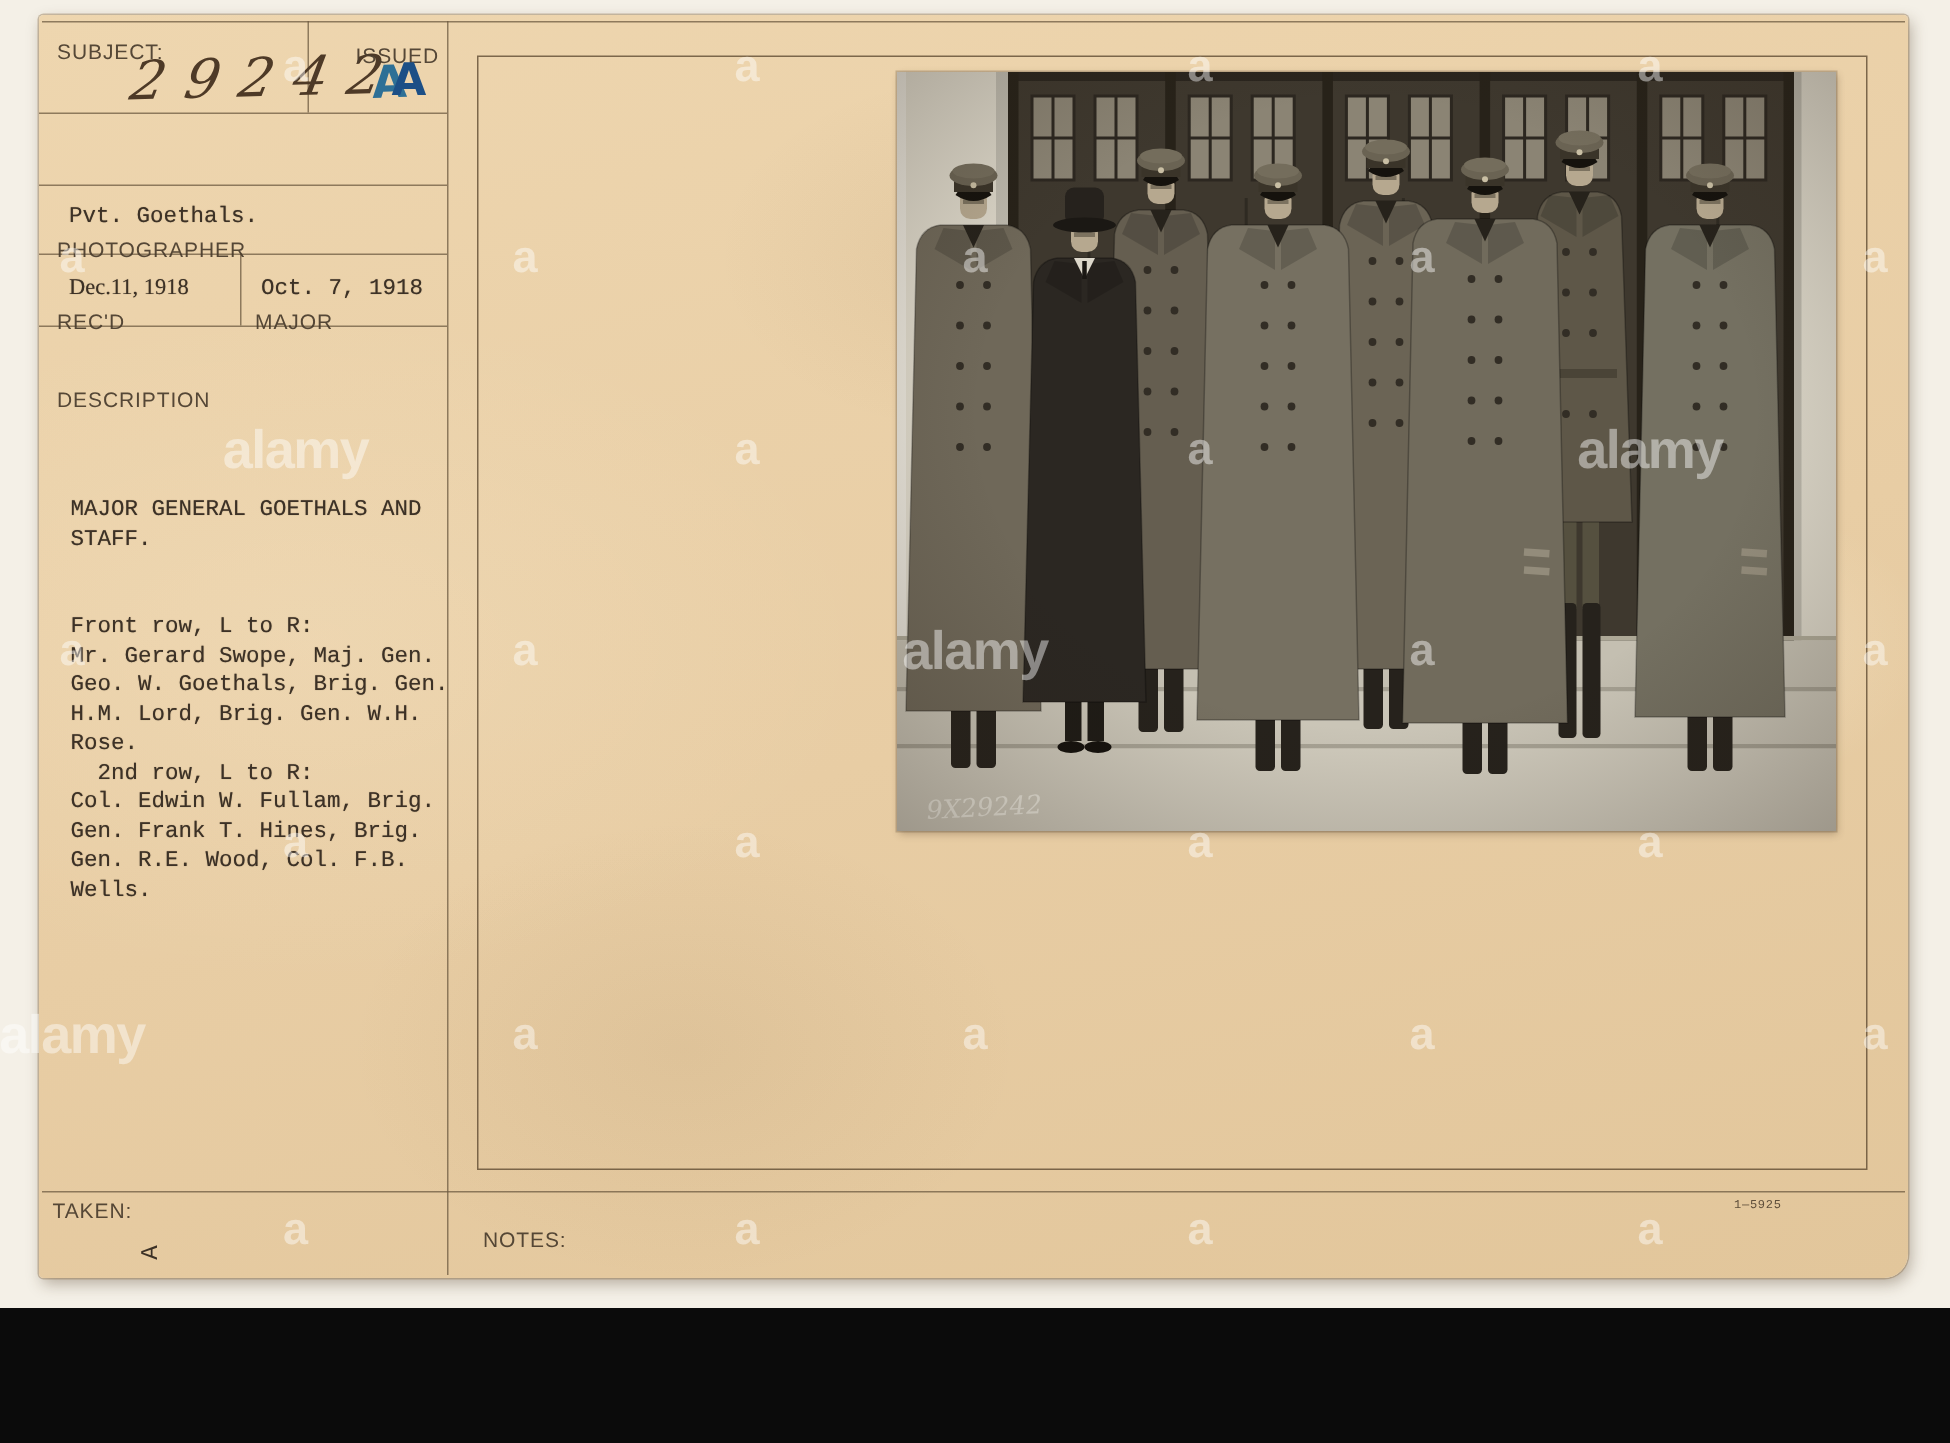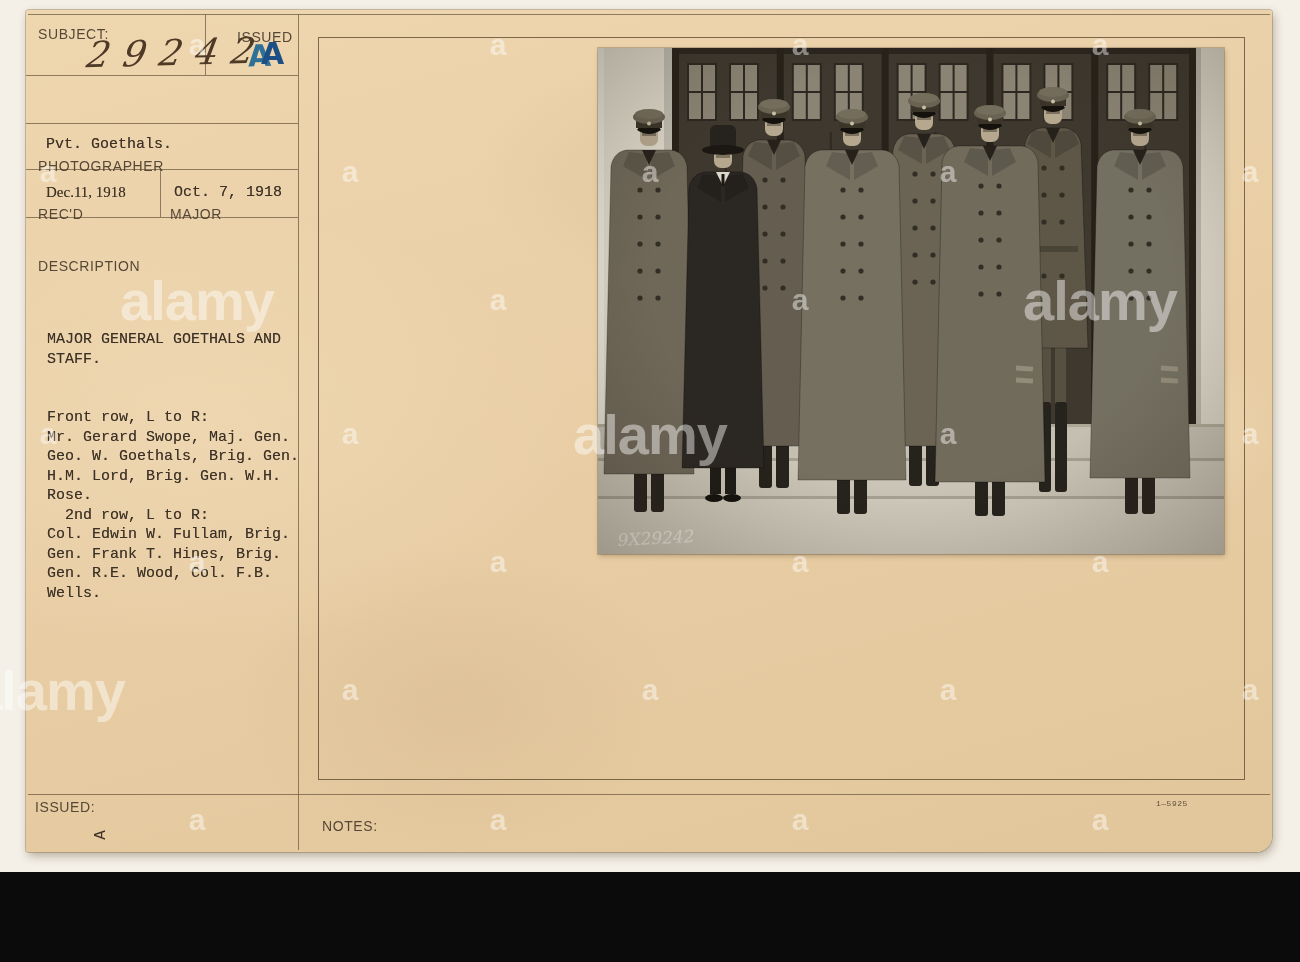--- a/index.html
+++ b/index.html
@@ -34,21 +34,21 @@
          font-size:16px;color:#3c3126;transform:rotate(-90deg);}
   .form-number{position:absolute;font-size:8px;color:#5f4f3b;letter-spacing:.5px;font-family:Liberation Mono, monospace;}
   
   .photo{position:absolute;left:572px;top:38px;width:626px;height:506px;
          box-shadow:0 0 0 1px rgba(70,55,40,.25), 1px 2px 5px rgba(70,50,30,.3);background:#cdc8bb;}
   .photo svg{display:block;}
   
   .wm-layer{position:absolute;left:0;top:0;width:1300px;height:872px;pointer-events:none;overflow:hidden;}
   .wm{position:absolute;transform:translate(-50%,-50%);color:rgba(255,255,255,.45);
       font-weight:bold;font-family:"Liberation Sans","DejaVu Sans",sans-serif;}
-  .wm-large{font-size:56px;letter-spacing:-1px;}
+  .wm-large{font-size:36px;letter-spacing:-1px;}
   .wm-small{font-size:30px;}
   
   .footer-bar{position:absolute;left:0;top:872px;width:1300px;height:90px;background:#0b0b0b;}
 </style>
 </head>
 <body>
 
 <div class="stage">
 
   <div class="card">
@@ -76,21 +76,21 @@
 
     <div class="typed" style="left:20px;top:174px;font-family:Liberation Serif, serif;">Dec.11, 1918</div>
     <div class="typed" style="left:148px;top:174px;">Oct. 7, 1918</div>
     <div class="lab" style="left:12px;top:196px;">REC'D</div>
     <div class="lab" style="left:144px;top:196px;">MAJOR</div>
 
     <div class="lab" style="left:12px;top:248px;">DESCRIPTION</div>
     <div class="typed" id="description-block" style="left:21px;top:320px;"><div class="typed-line">MAJOR GENERAL GOETHALS AND</div><div class="typed-line">STAFF.</div><div class="typed-line">&nbsp;</div><div class="typed-line">&nbsp;</div><div class="typed-line">Front row, L to R:</div><div class="typed-line">Mr. Gerard Swope, Maj. Gen.</div><div class="typed-line">Geo. W. Goethals, Brig. Gen.</div><div class="typed-line">H.M. Lord, Brig. Gen. W.H.</div><div class="typed-line">Rose.</div><div class="typed-line">  2nd row, L to R:</div><div class="typed-line">Col. Edwin W. Fullam, Brig.</div><div class="typed-line">Gen. Frank T. Hines, Brig.</div><div class="typed-line">Gen. R.E. Wood, Col. F.B.</div><div class="typed-line">Wells.</div></div>
 
 
-    <div class="lab" style="left:9px;top:789px;">ISSUED:</div>
+    <div class="lab" style="left:9px;top:789px;">TAKEN:</div>
     <div class="issued-mark" style="left:70px;top:816px;">A</div>
     <div class="lab" style="left:296px;top:808px;">NOTES:</div>
     <div class="form-number" style="left:1130px;top:789px;">1—5925</div>
 
     <div class="notes-frame"></div>
     <div class="photo" id="photo">
         <svg viewBox="0 0 626 506" width="626" height="506">
           <rect x="0" y="0" width="626" height="382" fill="#dbd6c8"></rect>
           <rect x="74" y="0" width="524" height="382" fill="#3e382e"></rect>
           <rect x="74" y="0" width="524" height="6" fill="#2a251e"></rect>

